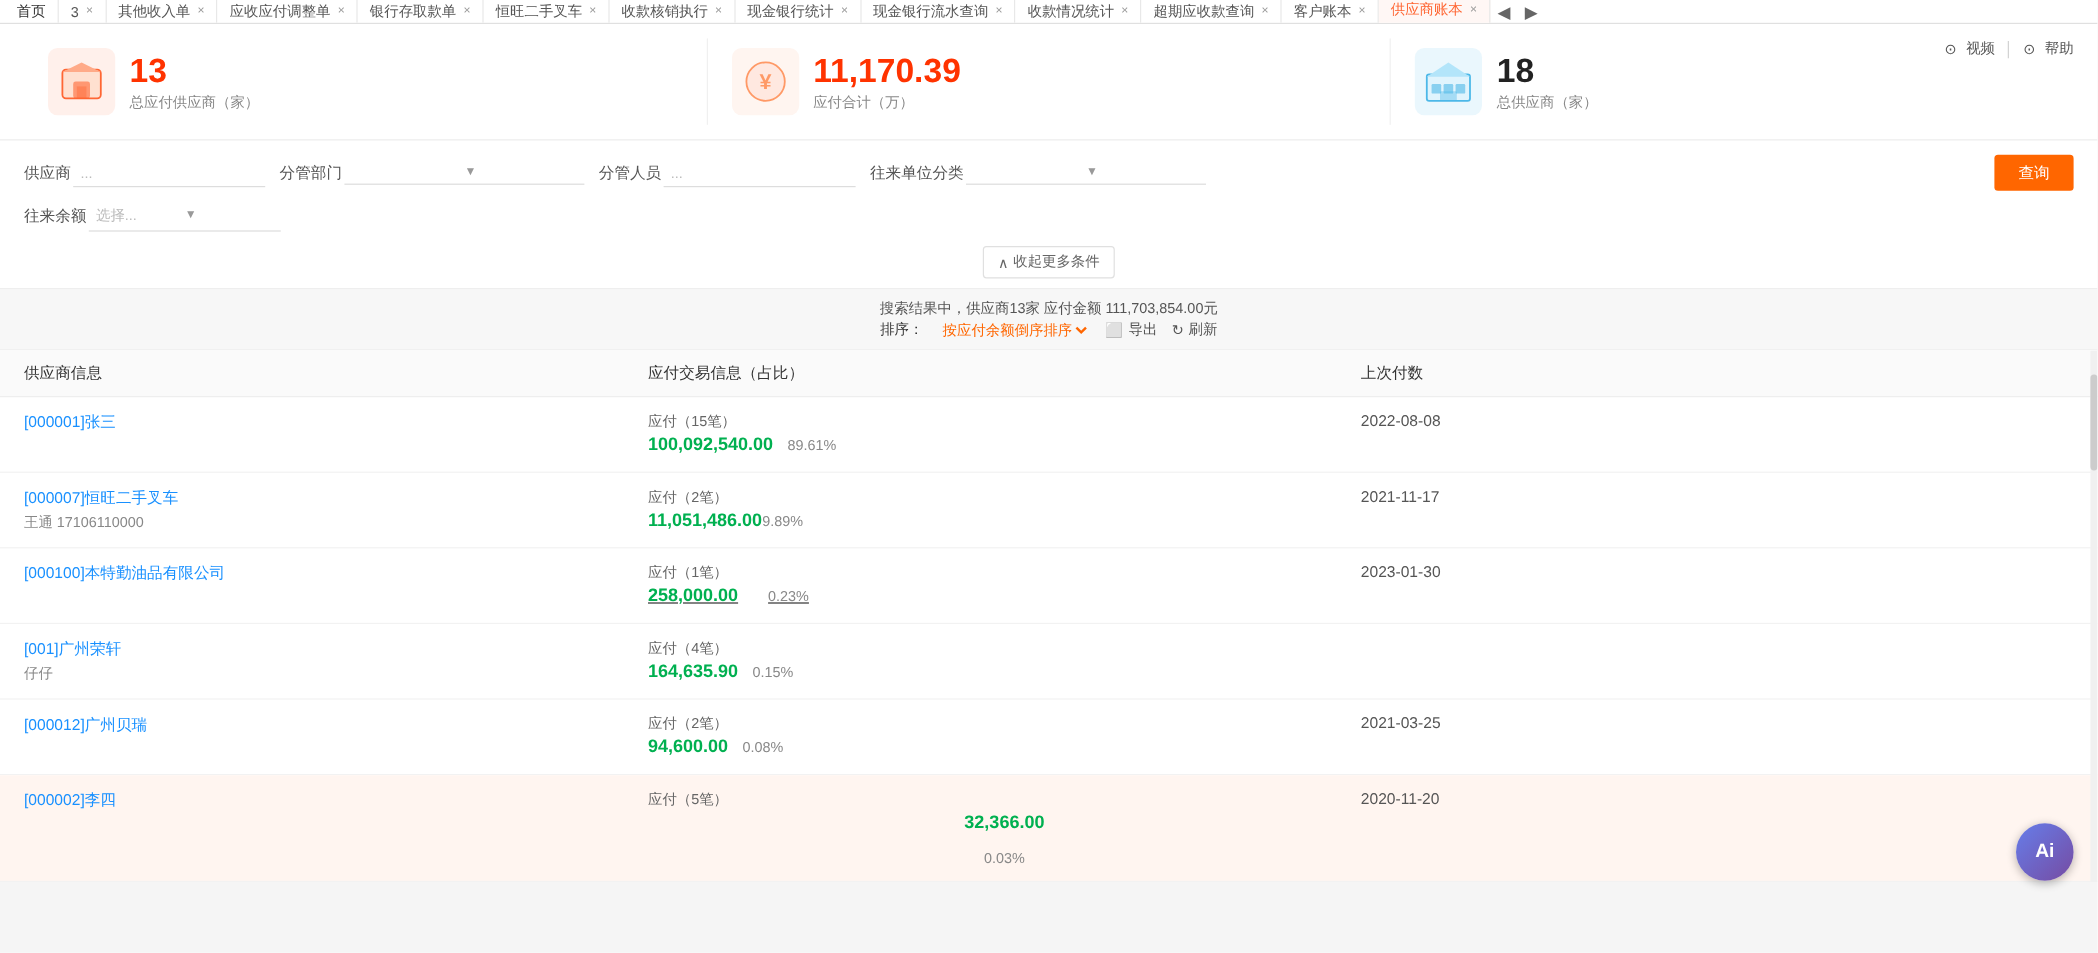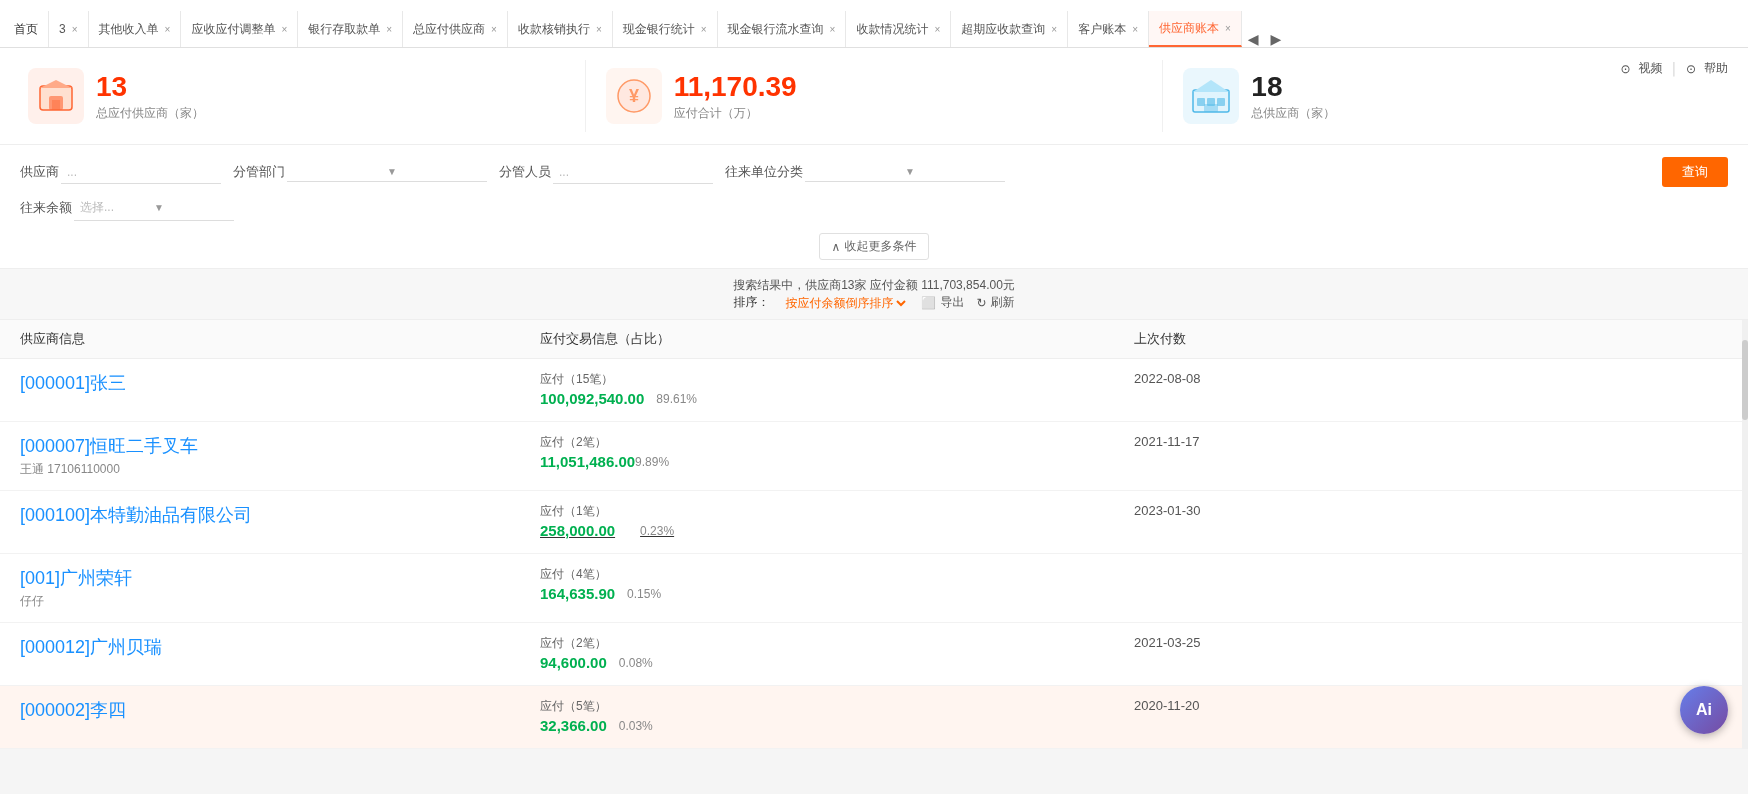--- a/index.html
+++ b/index.html
@@ -3,22 +3,22 @@
   <meta charset="utf-8">
   <style>
     * { box-sizing: border-box; margin: 0; padding: 0; }
     body { font-family: 'Microsoft YaHei', Arial, sans-serif; font-size: 13px; background: #f5f5f5; color: #333; min-width: 1748px; }
 
     
     .top-nav {
       background: #fff;
       border-bottom: 1px solid #e0e0e0;
       display: flex;
-      align-items: flex-end;
-      height: 48px;
+      align-items: center;
+      height: 20px;
       padding: 0 4px;
       overflow: hidden;
     }
     .nav-tab {
       display: inline-flex;
       align-items: center;
       padding: 0 10px;
       height: 36px;
       white-space: nowrap;
       color: #555;
@@ -30,21 +30,21 @@
     .nav-tab.home { color: #333; font-weight: 500; }
     .nav-tab.active { background: #fff7f5; color: #ff6633; border-bottom: 2px solid #ff6633; }
     .nav-tab .close-btn { color: #999; font-size: 10px; cursor: pointer; margin-left: 2px; }
     .nav-arrow { padding: 0 6px; cursor: pointer; color: #666; font-size: 14px; }
 
     
     .summary-bar {
       background: #fff;
       display: flex;
       align-items: stretch;
-      padding: 12px 8px;
+      padding: 12px 20px;
       border-bottom: 1px solid #eee;
       gap: 0;
       position: relative;
     }
     .summary-card {
       display: flex;
       align-items: center;
       gap: 12px;
       flex: 1;
       padding: 8px 20px;
@@ -207,21 +207,21 @@
       display: grid;
       grid-template-columns: 520px 1fr 1fr;
       padding: 12px 20px;
       border-bottom: 1px solid #f2f2f2;
       align-items: start;
     }
     .table-row.highlighted { background: #fff5f0; }
     .supplier-name a {
       color: #1890ff;
       text-decoration: none;
-      font-size: 18px;
+      font-size: 13px;
     }
     .supplier-sub { font-size: 12px; color: #888; margin-top: 3px; }
     .tx-info {}
     .tx-label { font-size: 12px; color: #666; }
     .tx-amount { font-size: 15px; font-weight: bold; color: #00b050; margin: 2px 0; text-align: center; }
     .tx-percent { font-size: 12px; color: #888; }
     .last-pay { font-size: 13px; color: #555; }
 
     
     .ai-badge {
@@ -280,21 +280,21 @@
   </div>
   <div class="nav-tab">
     <span>应收应付调整单</span>
     <span class="close-btn">×</span>
   </div>
   <div class="nav-tab">
     <span>银行存取款单</span>
     <span class="close-btn">×</span>
   </div>
   <div class="nav-tab">
-    <span>总应付供应商</span>
+    <span>恒旺二手叉车</span>
     <span class="close-btn">×</span>
   </div>
   <div class="nav-tab">
     <span>收款核销执行</span>
     <span class="close-btn">×</span>
   </div>
   <div class="nav-tab">
     <span>现金银行统计</span>
     <span class="close-btn">×</span>
   </div>
@@ -520,21 +520,21 @@
     <div class="last-pay">2021-03-25</div>
   </div>
 
   <div class="table-row highlighted">
     <div class="supplier-name">
       <a href="#">[000002]李四</a>
       <div class="supplier-sub"></div>
     </div>
     <div class="tx-info">
       <div class="tx-label">应付（5笔）</div>
-      <div style="display:flex;align-items:center;gap:12px;">
+      <div style="display:flex;align-items:center;gap:12px;flex-direction:column;">
         <div class="tx-amount">32,366.00</div>
         <div class="tx-percent">0.03%</div>
       </div>
     </div>
     <div class="last-pay">2020-11-20</div>
   </div>
 
   <div class="scrollbar-track">
     <div class="scrollbar-thumb"></div>
   </div>

